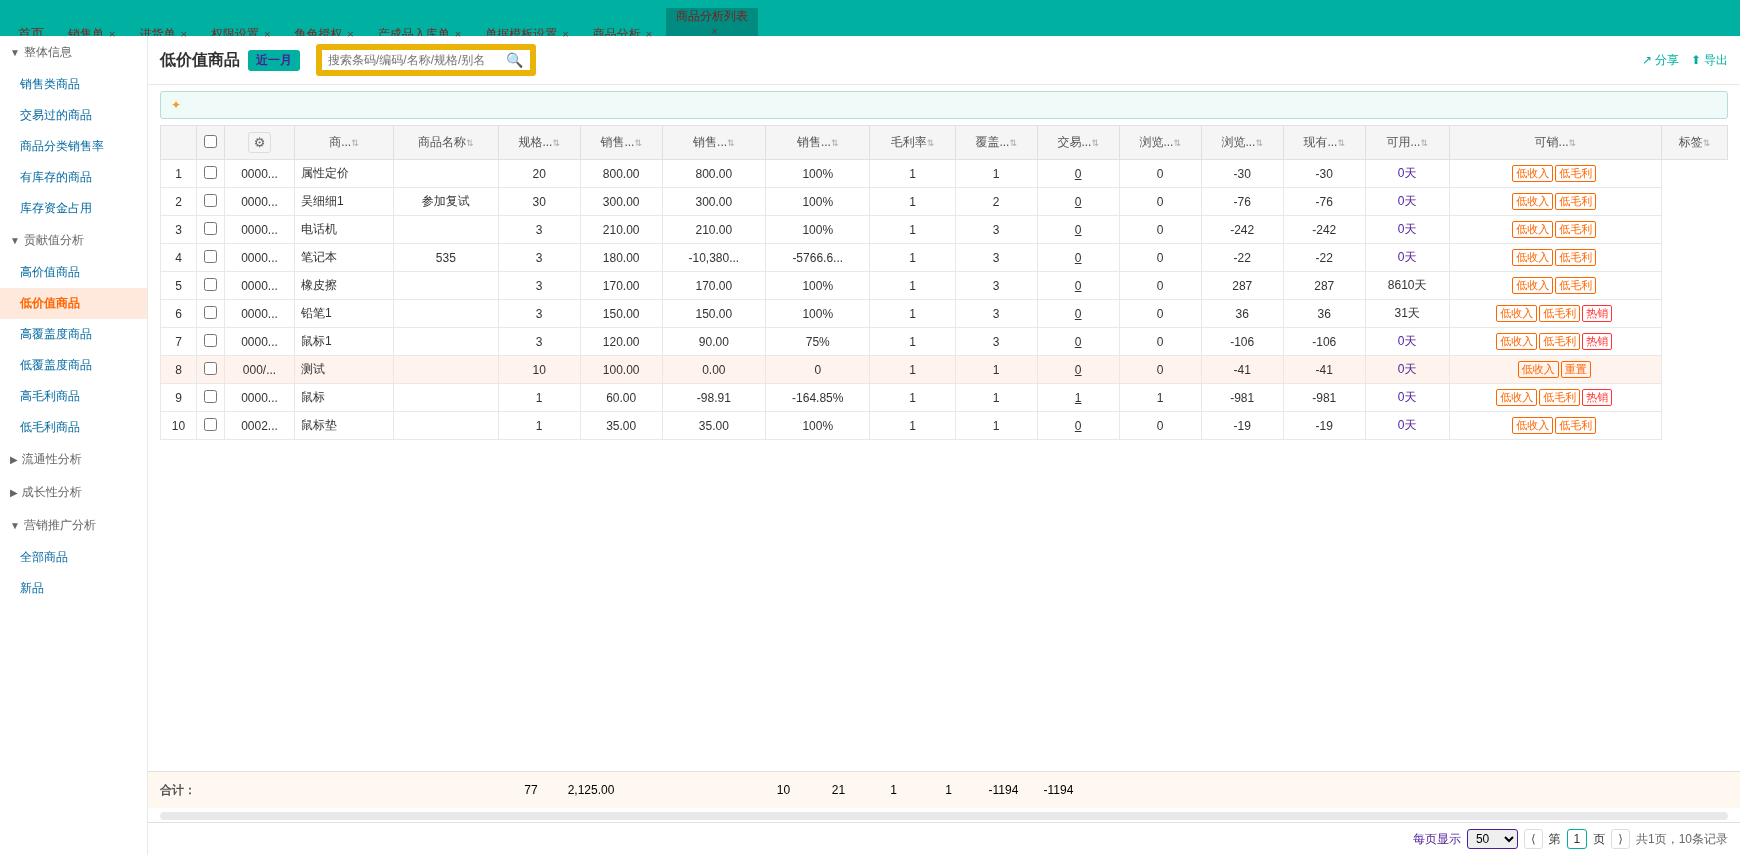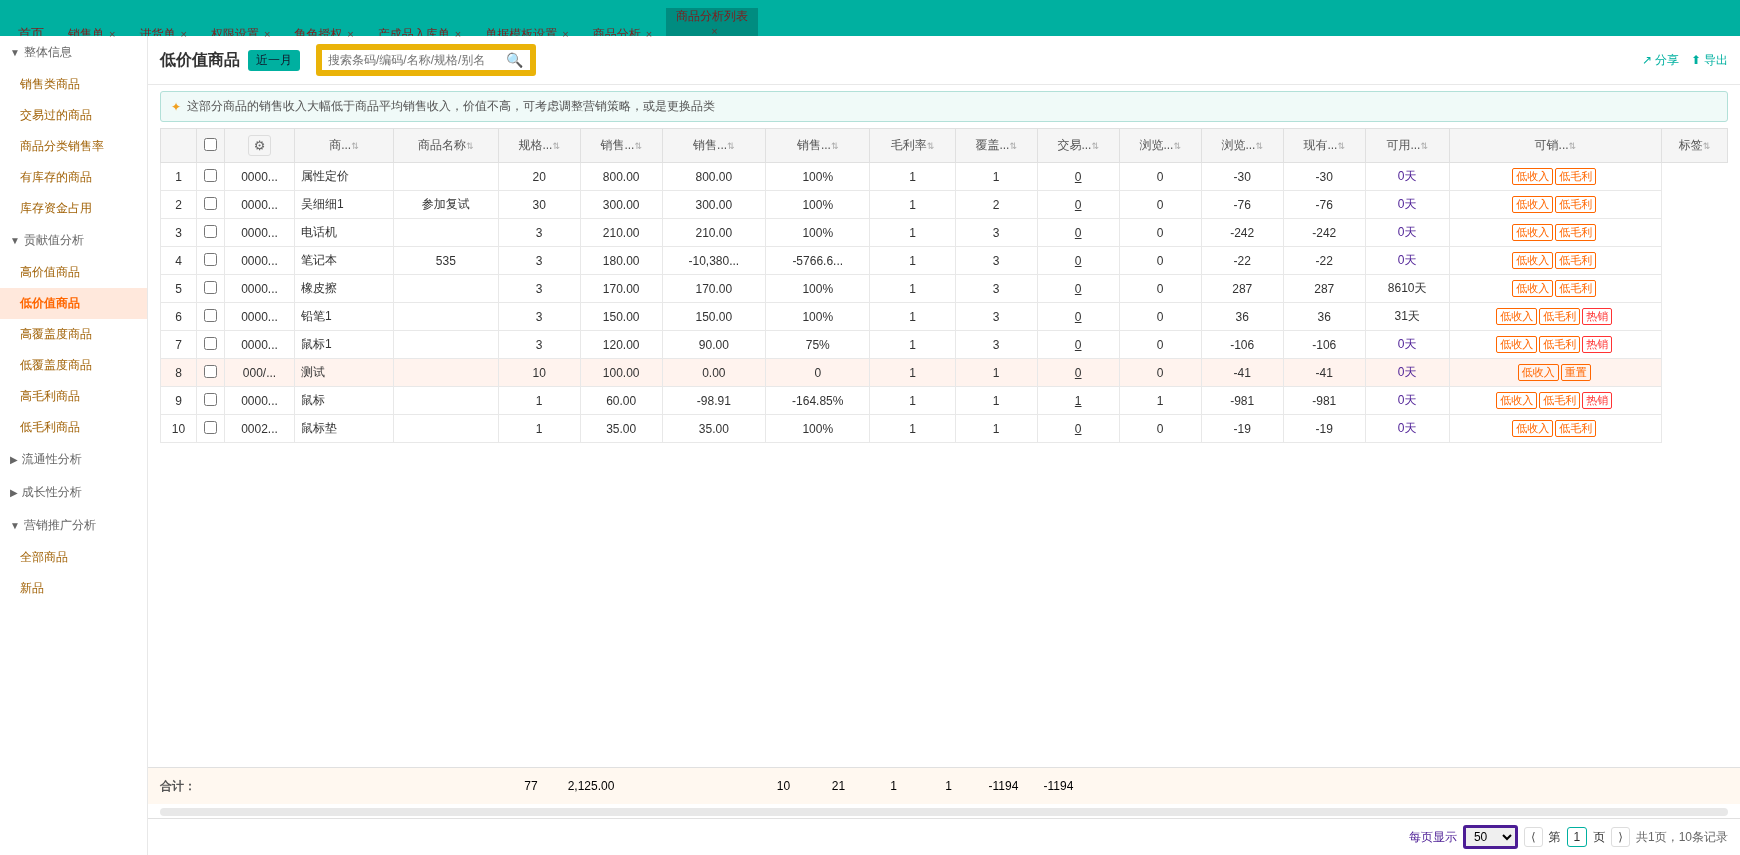--- a/index.html
+++ b/index.html
@@ -48,21 +48,21 @@
       display: flex;
       align-items: center;
       padding: 8px 10px;
       color: #666;
       font-size: 12px;
       cursor: pointer;
     }
     .sidebar-section-header .arrow { margin-right: 4px; font-size: 10px; }
     .sidebar-item {
       padding: 7px 10px 7px 20px;
-      color: #a16207;
+      color: #0369a1;
       cursor: pointer;
       font-size: 12px;
     }
     .sidebar-item.active { background: #ffe8dc; color: #ff6600; font-weight: bold; }
 
     
     .content {
       flex: 1;
       display: flex;
       flex-direction: column;
@@ -78,26 +78,27 @@
       border-bottom: 1px solid #e8e8e8;
       gap: 8px;
     }
     .content-title {
       font-size: 16px;
       font-weight: bold;
       color: #333;
     }
     .period-btn {
       background: #00b0a0;
-      color: #0f172a;
+      color: #4c1d95;
       border: none;
       border-radius: 3px;
       padding: 2px 8px;
       font-size: 12px;
       cursor: pointer;
+      font-weight: bold;
     }
     .search-box {
       display: flex;
       align-items: center;
       border: 6px solid #eab308;
       border-radius: 3px;
       padding: 2px 6px;
       width: 220px;
       margin-left: 8px;
     }
@@ -205,21 +206,21 @@
       display: flex;
       align-items: center;
       justify-content: flex-end;
       padding: 6px 12px;
       border-top: 1px solid #e0e0e0;
       gap: 6px;
       background: #fff;
     }
     .pagination-bar .page-size-label { color: #4c1d95; }
     .page-size-select {
-      border: 3px solid #4c1d95;
+      border: 1px solid #4c1d95;
       border-radius: 3px;
       padding: 1px 4px;
       font-size: 12px;
     }
     .page-btn {
       border: 1px solid #ddd;
       background: #fff;
       cursor: pointer;
       padding: 2px 6px;
       border-radius: 3px;
@@ -357,21 +358,20 @@
         </button>
         <button class="action-btn">
           <span>⬆</span>
           <span>导出</span>
         </button>
       </div>
     </div>
 
     <div class="info-bar">
       <span class="info-bar-icon">✦</span>
-      <span>这部分商品的销售收入大幅低于商品平均销售收入，价值不高，可考虑调整营销策略，或是更换品类</span>
     </div>
 
     <div class="table-container">
       <table>
         <thead>
           <tr>
             <th class="col-num"></th>
             <th class="col-check">
               <input type="checkbox" style="">
             </th>

